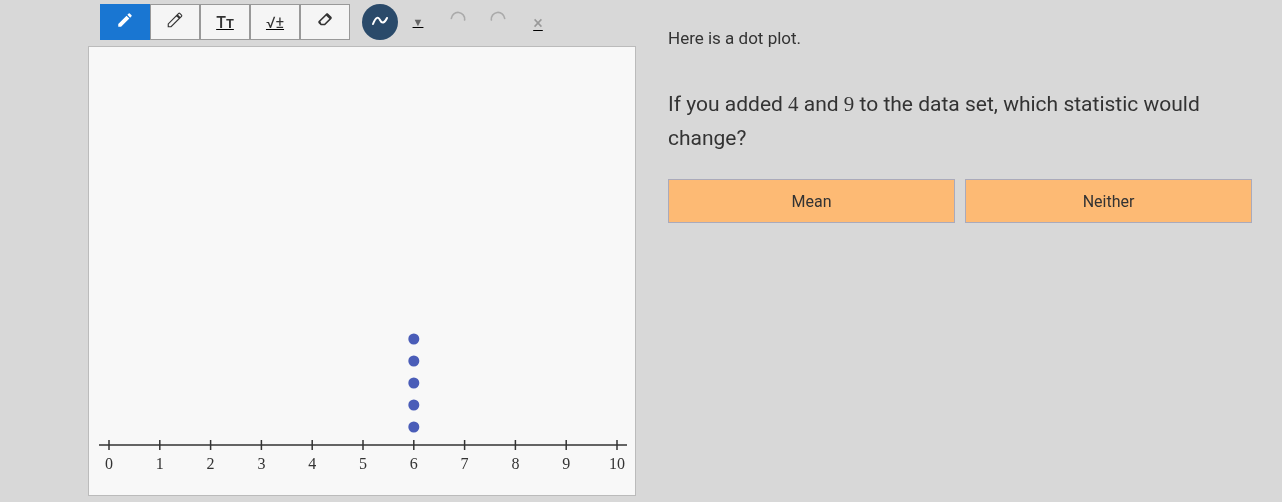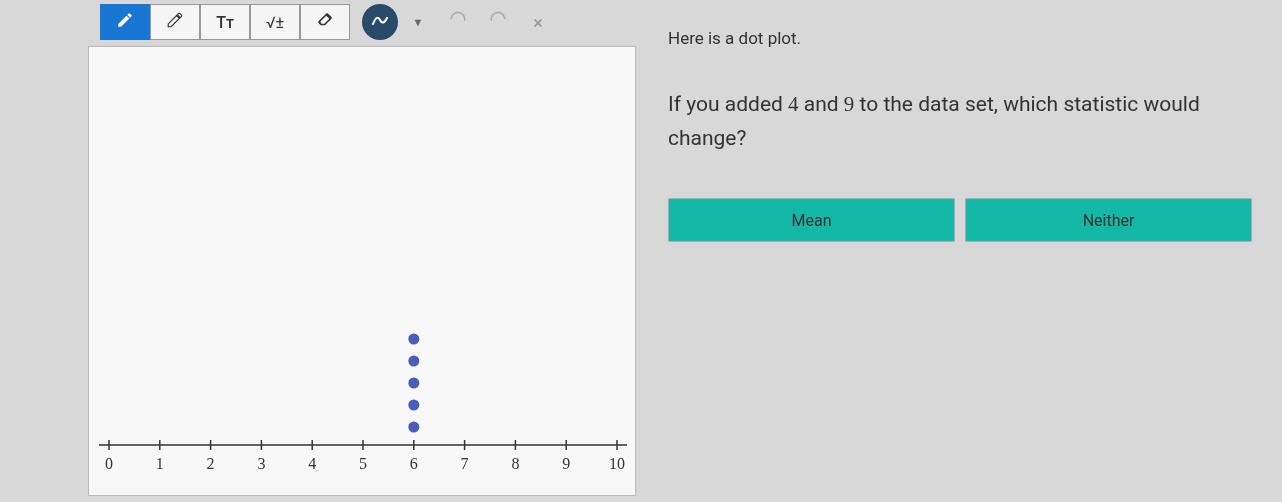--- a/index.html
+++ b/index.html
@@ -19,20 +19,21 @@
       width: 640px;
       height: 100%;
       position: relative;
     }
     .toolbar {
       display: flex;
       align-items: center;
       height: 44px;
       padding-left: 100px;
       gap: 0;
+      text-decoration: underline;
     }
     .tool-btn {
       width: 50px;
       height: 36px;
       border: 1px solid #999;
       background: #f5f5f5;
       display: flex;
       align-items: center;
       justify-content: center;
       cursor: pointer;
@@ -109,28 +110,27 @@
     }
     .question .math { font-family: Georgia, serif; }
     .answers {
       display: grid;
       grid-template-columns: 1fr 1fr;
       gap: 10px;
     }
     .answer-btn {
       height: 44px;
       border: 1px solid #aab;
-      background: #14b8a6;
+      background: #fdba74;
       display: flex;
       align-items: center;
       justify-content: center;
       font-size: 16px;
       color: #333;
       cursor: pointer;
-      margin-top: 19px;
     }
   </style>
 </head>
 <body>
 
 <div class="app">
   <div class="left-panel">
     <div class="toolbar">
       <div class="tool-btn active">
         <span>

